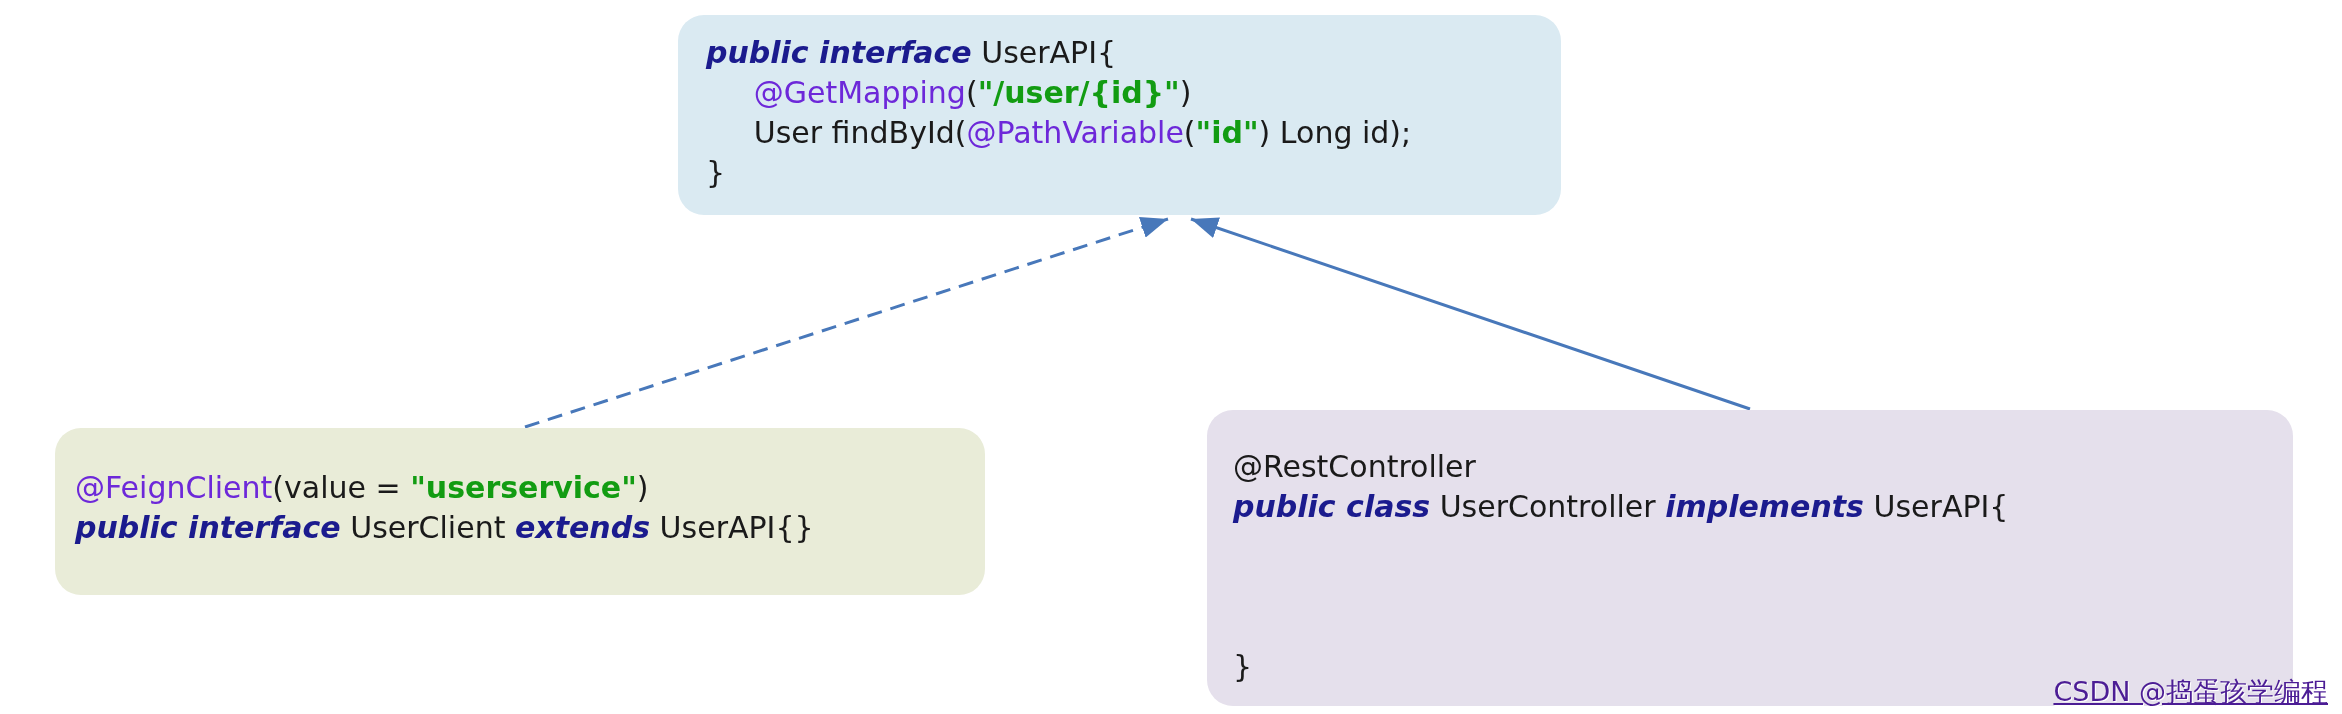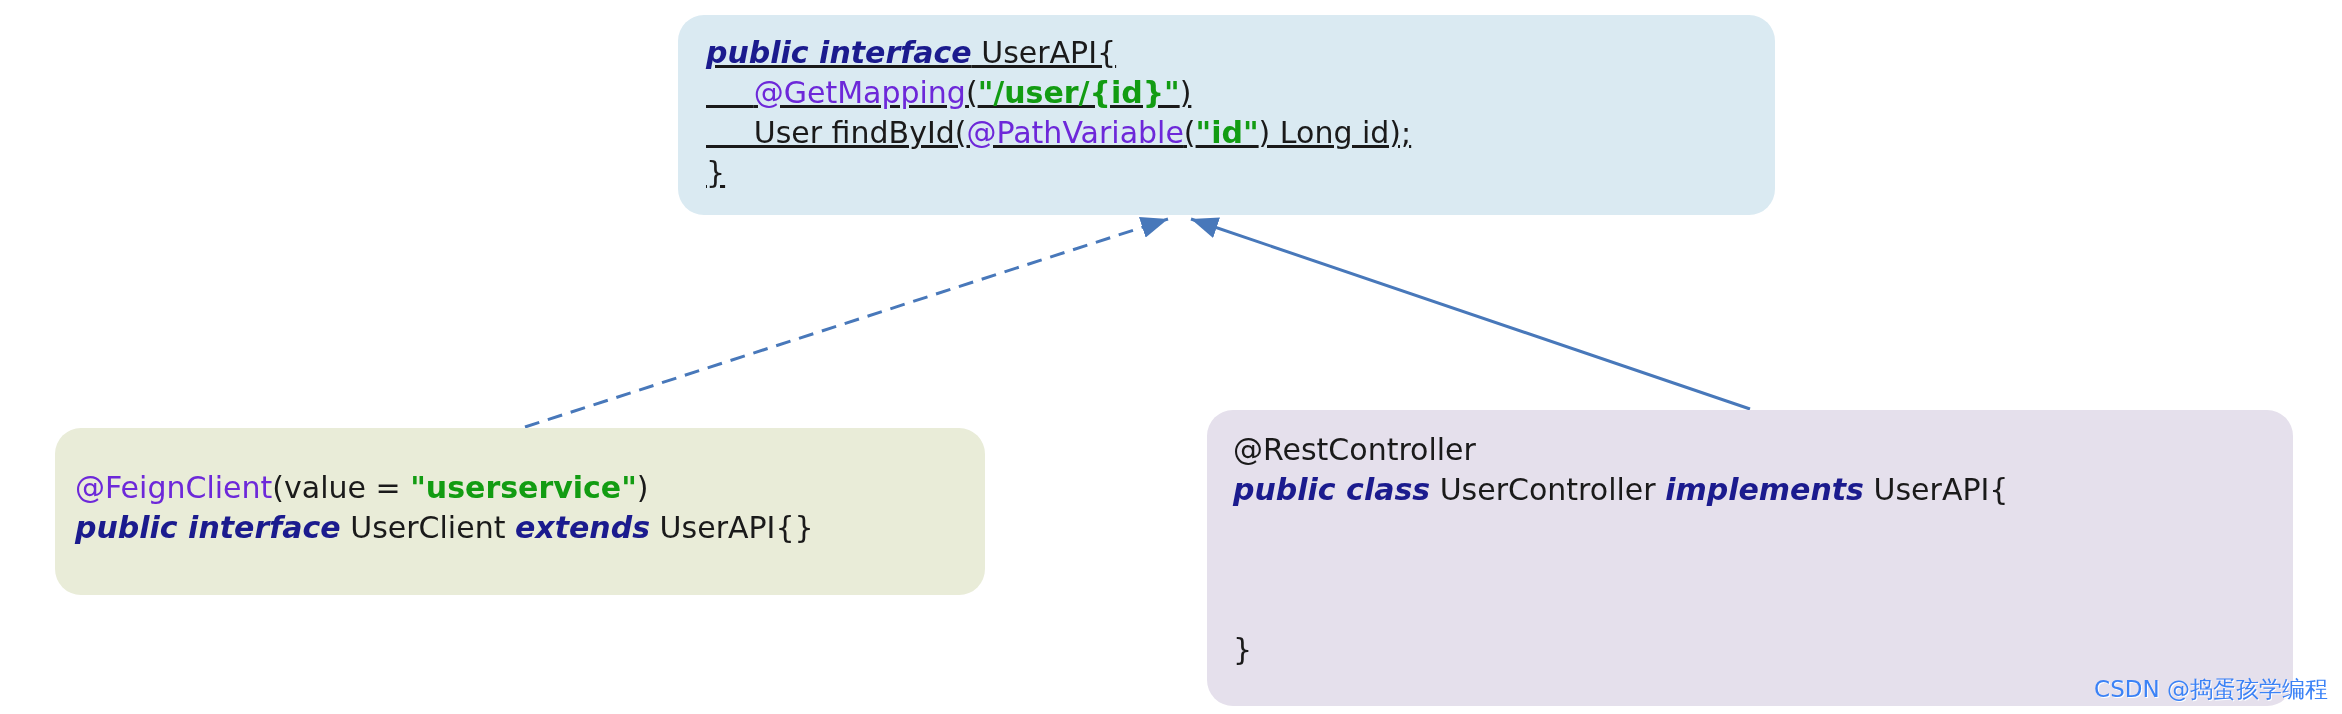--- a/index.html
+++ b/index.html
@@ -13,50 +13,50 @@
   .code-box{
     position:absolute;
     border-radius:26px;
     box-sizing:border-box;
     font-size:30px;
     line-height:40px;
     color:#1a1a1a;
     white-space:pre;
   }
   #box-userapi{
-    left:678px;top:15px;width:1097px;height:200px;
+    left:678px;top:15px;width:883px;height:200px;
     background:#daeaf2;
     padding:18px 20px 0 28px;
-    text-decoration:underline;
   }
   #box-userclient{
     left:55px;top:428px;width:930px;height:167px;
     background:#e9ecd8;
     padding:40px 20px 0 20px;
   }
   #box-usercontroller{
     left:1207px;top:410px;width:1086px;height:296px;
     background:#e5e0ec;
-    padding:20px 20px 0 26px;
+    padding:37px 20px 0 26px;
   }
   .code-line{white-space:pre;}
   .tok-kw{color:#1b1b8e;font-weight:bold;font-style:italic;}
   .tok-an{color:#6d28d9;}
   .tok-st{color:#129c12;font-weight:bold;}
   .tok-pl{color:#1a1a1a;}
   #arrow-layer{
     position:absolute;left:0;top:0;width:2342px;height:714px;
     pointer-events:none;
   }
   #watermark{
     position:absolute;
     right:14px;top:674px;
-    font-size:23px;
-    color:#3b82f6;
+    font-size:27px;
+    color:#4c1d95;
     text-shadow:1px 1px 0 #ffffff;
+    text-decoration:underline;
   }
 </style>
 </head>
 <body>
 
 <div id="canvas">
 
   <svg id="arrow-layer" viewBox="0 0 2342 714" xmlns="http://www.w3.org/2000/svg">
     <defs>
       <marker id="arrowhead" viewBox="0 0 10 8" refX="10" refY="4" markerWidth="9" markerHeight="7.2" orient="auto" markerUnits="strokeWidth">

